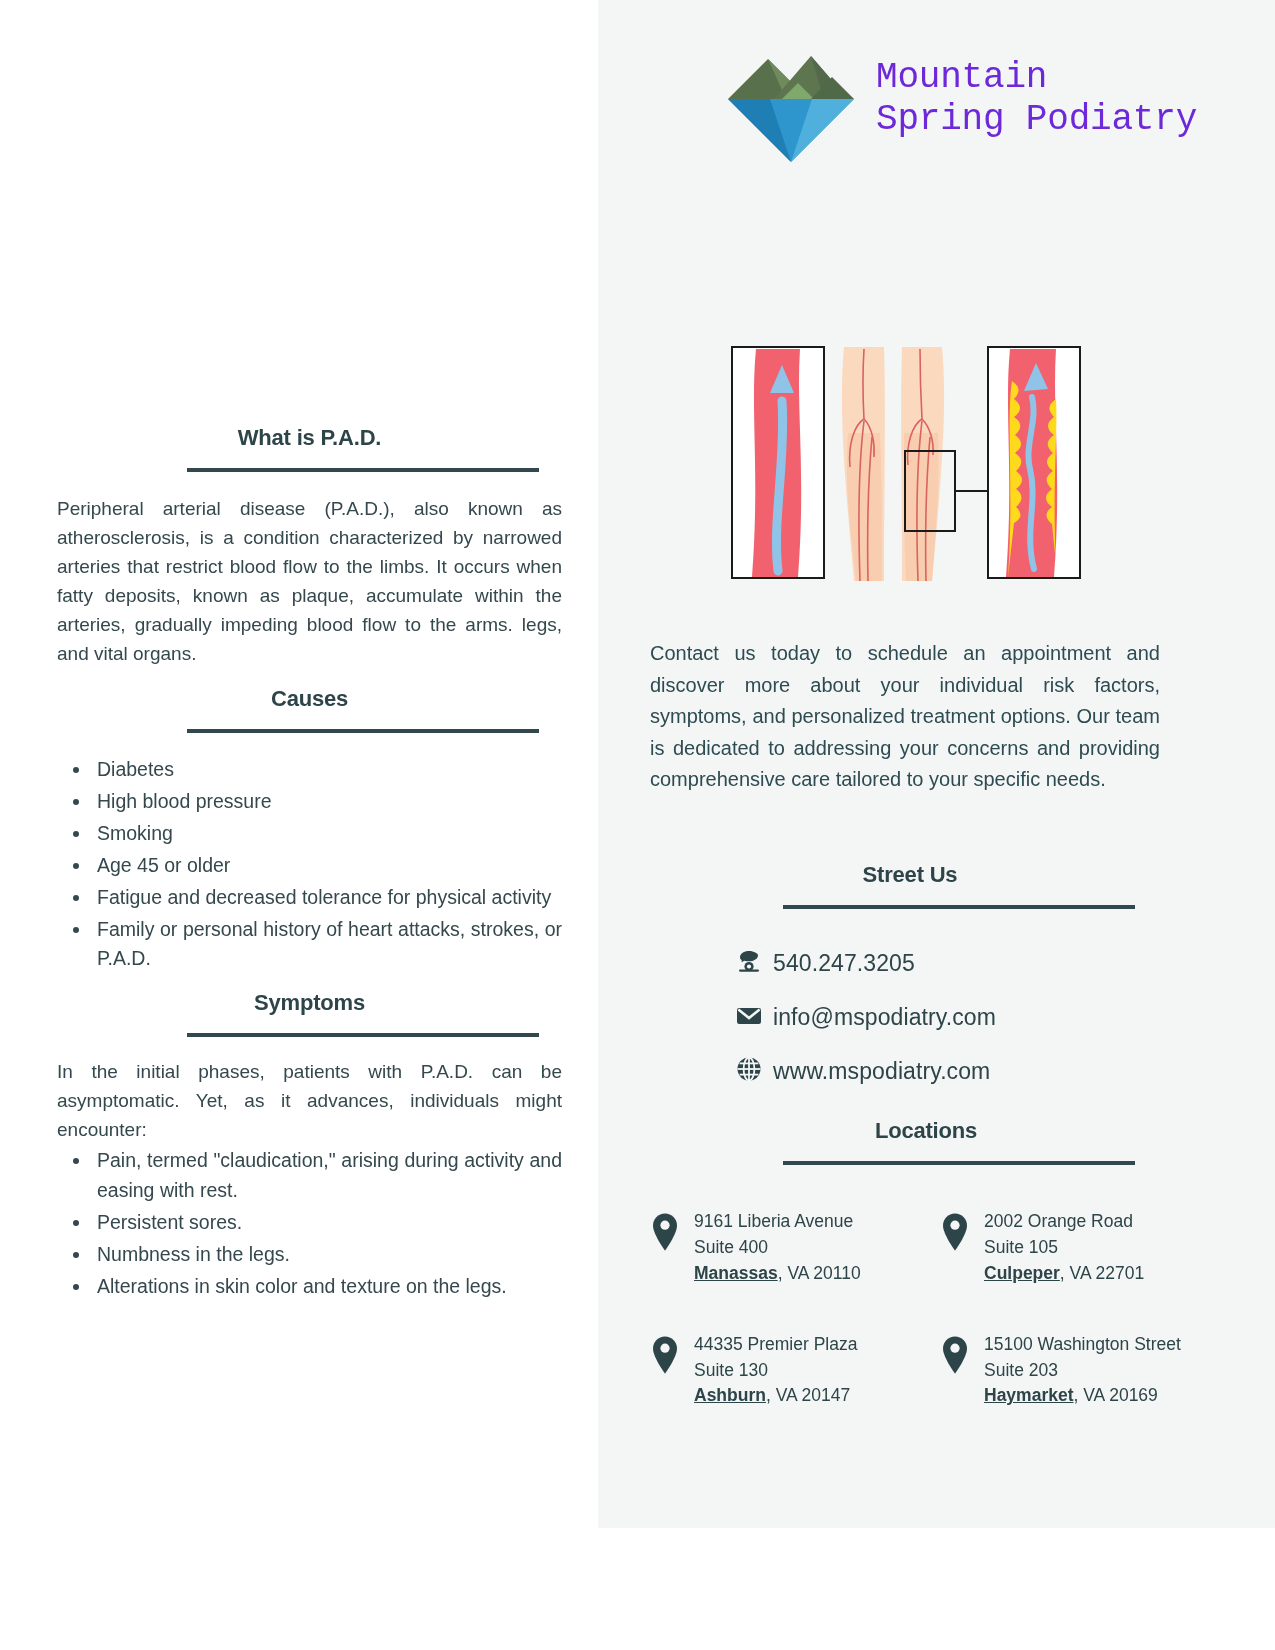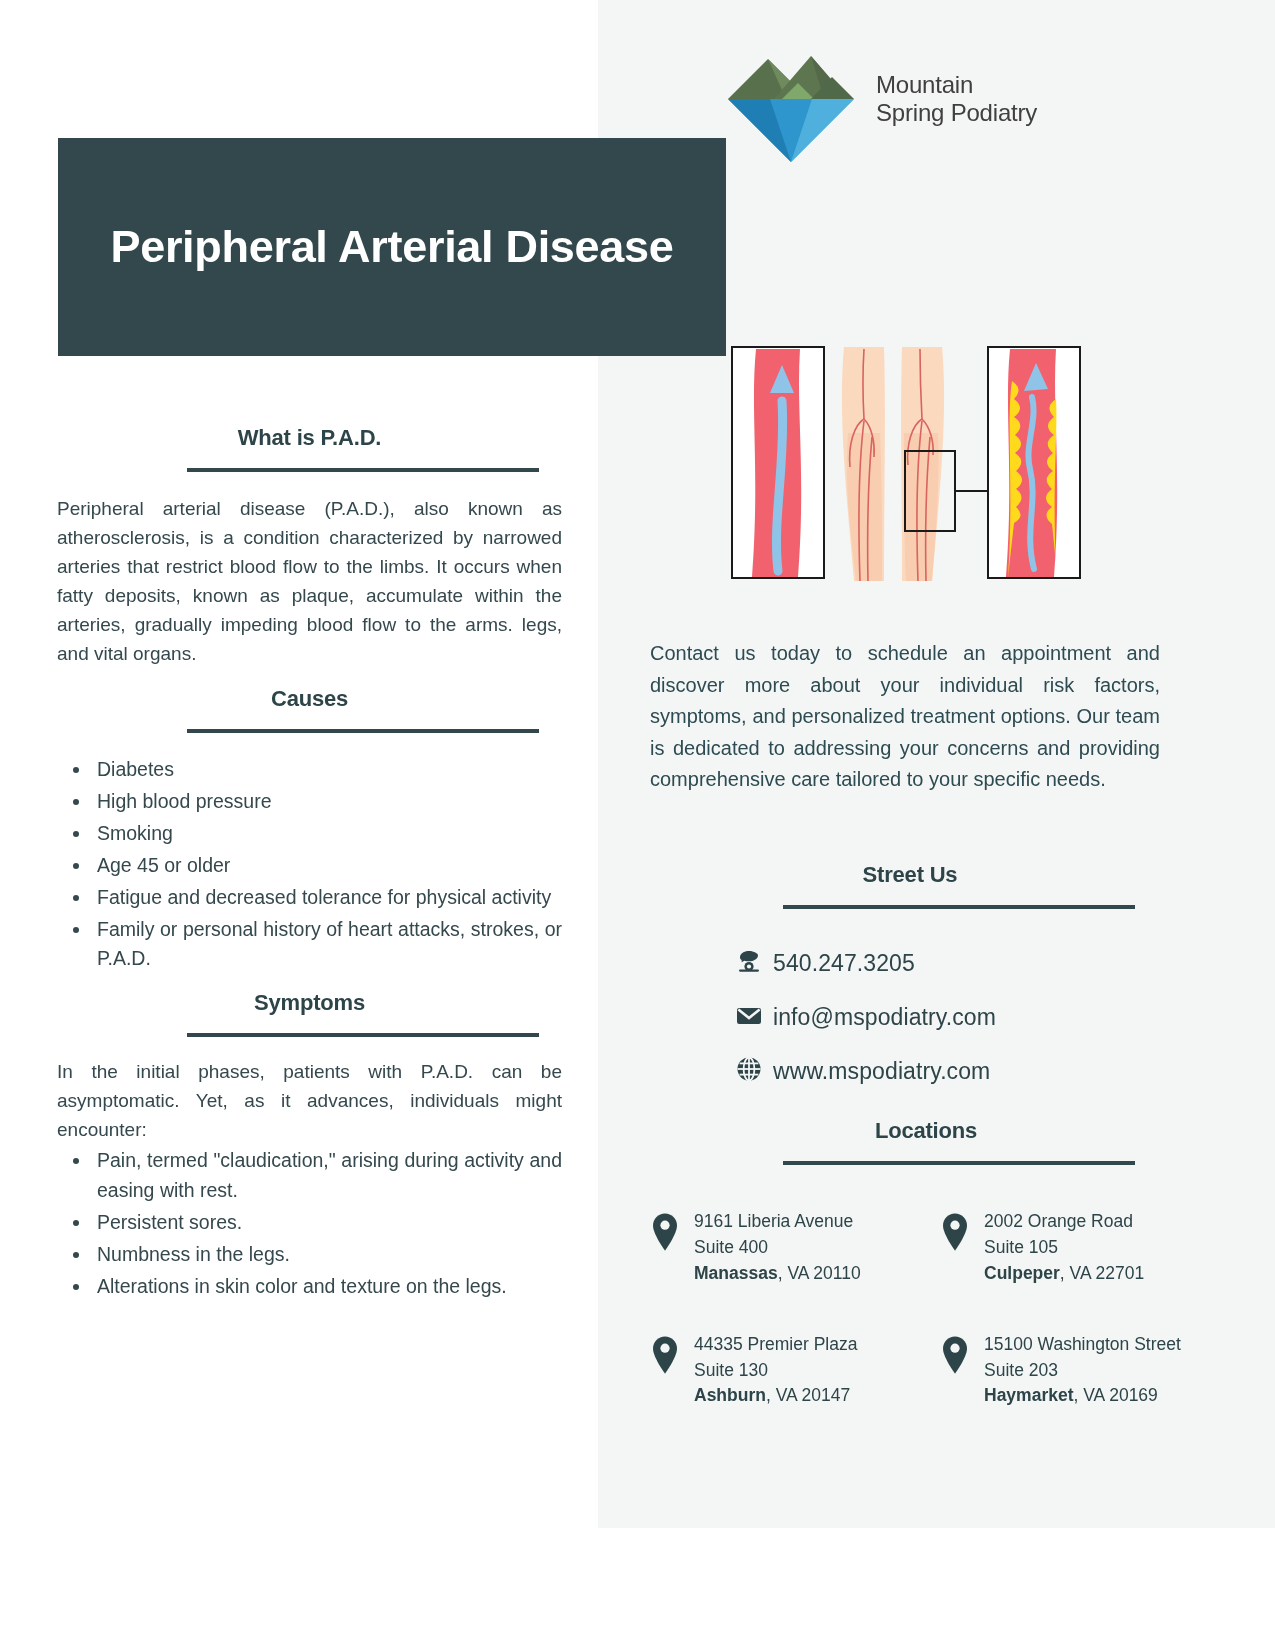--- a/index.html
+++ b/index.html
@@ -130,25 +130,26 @@
   }
   .brand {
     position: absolute;
     left: 130px;
     top: 36px;
     display: flex;
     align-items: center;
     gap: 22px;
   }
   .brand-name {
-    color: #404040;
-    font-size: 24px;
+    color: #6d28d9;
+    font-size: 36px;
     line-height: 1.18;
     letter-spacing: -0.2px;
     white-space: pre-line;
+    font-family: Liberation Mono, monospace;
   }
   .logo-diamond { width: 126px; height: 126px; display: block; }
 
   .illus { position: absolute; left: 128px; top: 341px; width: 360px; height: 247px; }
 
   .contact-para {
     position: absolute;
     left: 52px;
     top: 618px;
     width: 510px;
@@ -177,21 +178,21 @@
   .loc-grid {
     margin-top: 44px;
     display: grid;
     grid-template-columns: 290px 270px;
     grid-template-rows: auto auto;
     row-gap: 45px;
   }
   .loc-item { display: flex; gap: 14px; align-items: flex-start; }
   .pin { width: 30px; height: 40px; flex: 0 0 30px; margin-top: 3px; }
   .loc-lines { color: #2d4449; font-size: 17.5px; line-height: 1.48; }
-  .loc-city { font-weight: bold; }
+  .loc-city { font-weight: bold; text-decoration: underline; }
 </style>
 </head>
 <body>
 
 <div class="page">
 
   <div class="right-wash"></div>
 
   <div class="left-col">
 
@@ -218,23 +219,20 @@
       <ul class="bullets" style="margin-top:2px;">
         <li>Pain, termed "claudication," arising during activity and easing with rest.</li>
         <li>Persistent sores.</li>
         <li>Numbness in the legs.</li>
         <li>Alterations in skin color and texture on the legs.</li>
       </ul>
 
     </div>
   </div>
 
-  <div class="title-banner">
-    <div class="title-text">Peripheral Arterial Disease</div>
-  </div>
 
   <div class="right-col">
 
     <div class="brand">
       <span>
         <svg class="logo-diamond" viewBox="0 0 126 126">
 
           <polygon points="63,126 0,63 126,63" fill="#2e96cc"></polygon>
           <polygon points="63,126 0,63 42,63" fill="#1f7fb5"></polygon>
           <polygon points="63,126 84,63 126,63" fill="#4fb0dd"></polygon>

